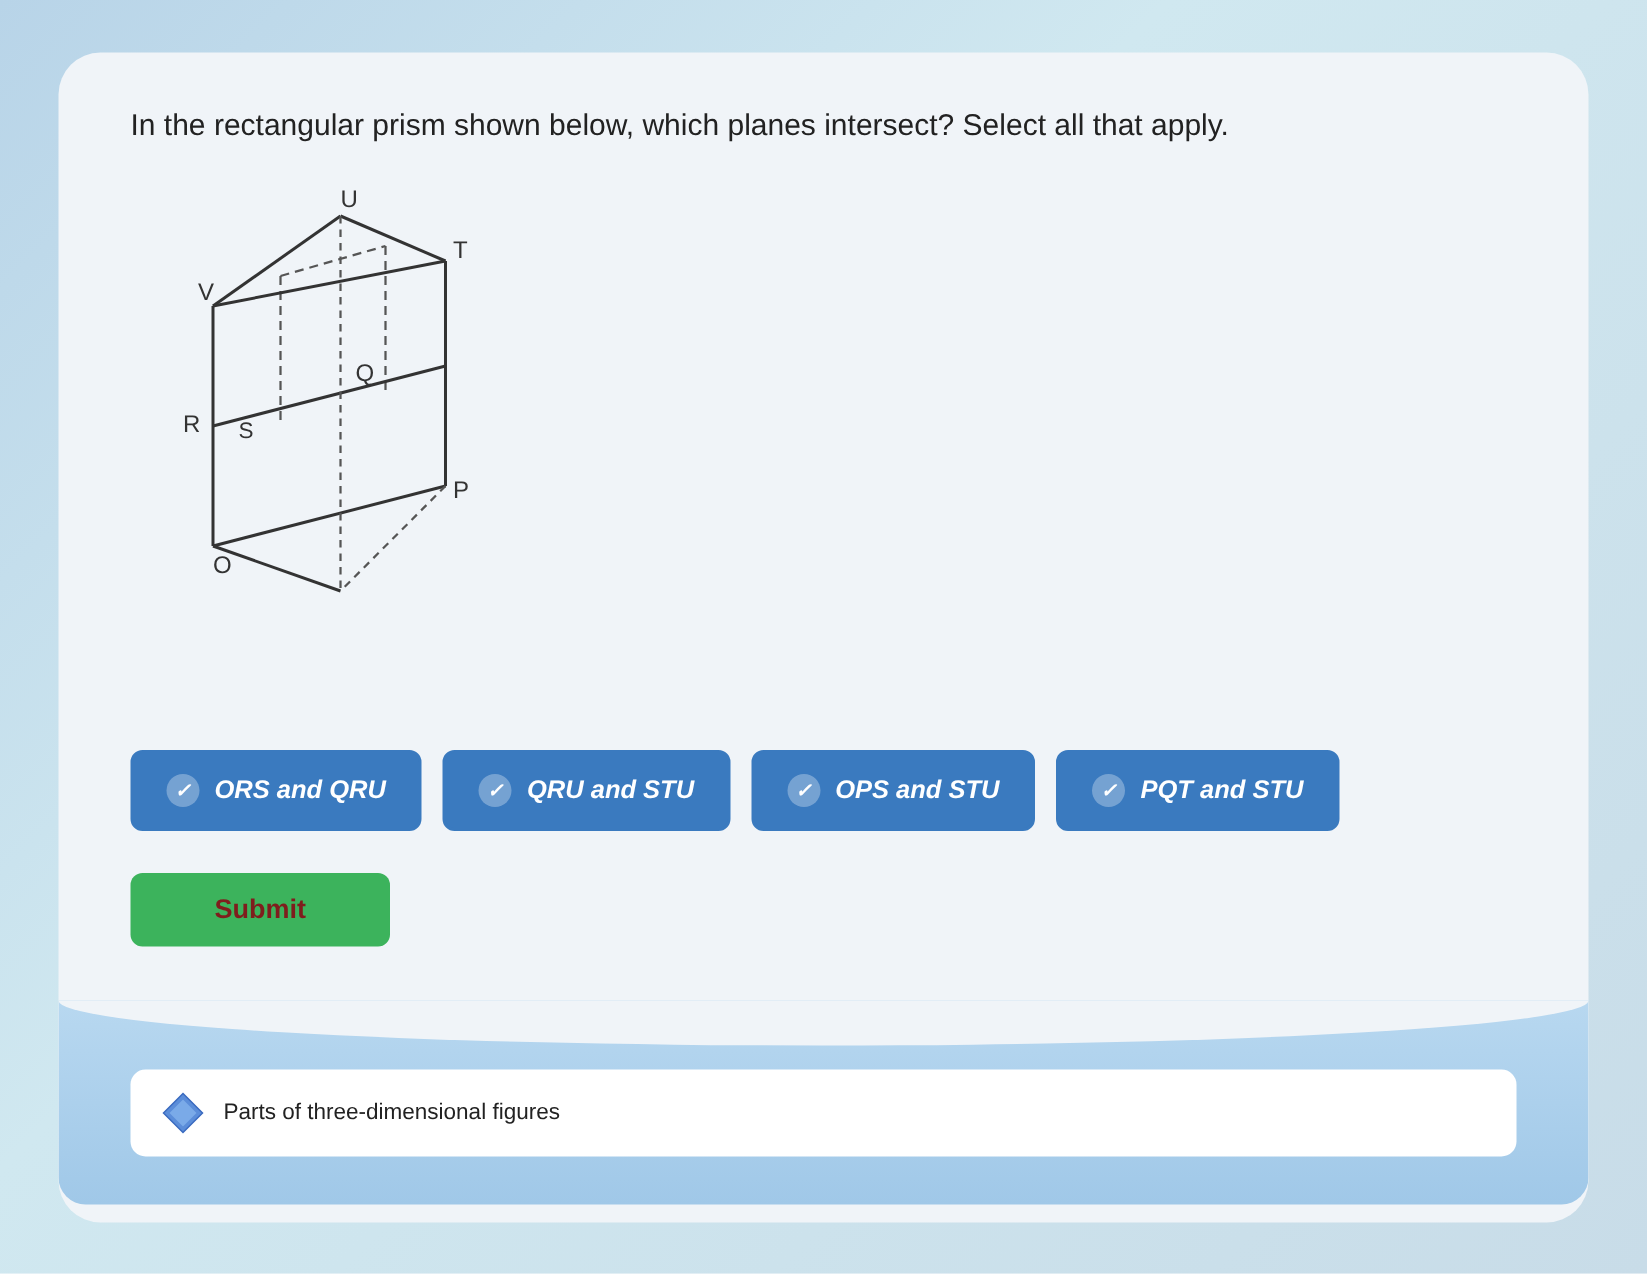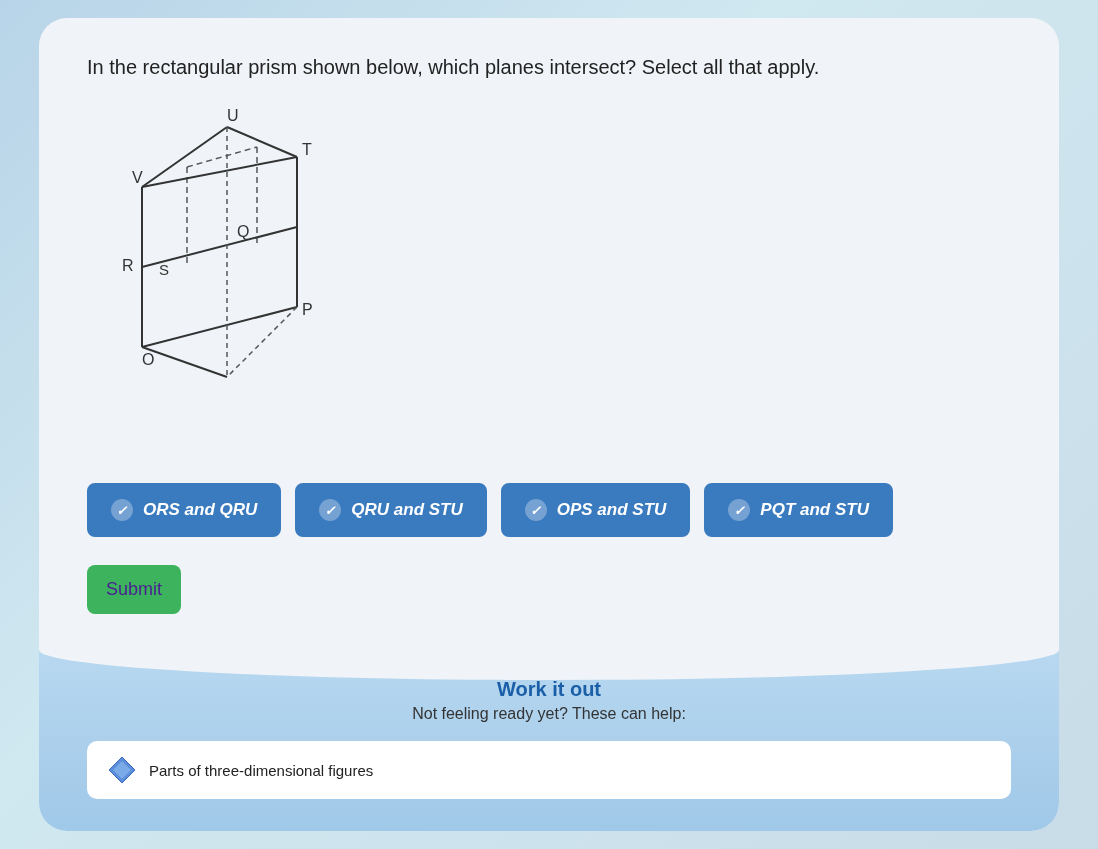--- a/index.html
+++ b/index.html
@@ -93,26 +93,26 @@
       font-weight: bold;
       flex-shrink: 0;
     }
 
     .answer-btn.selected .check-icon {
       background: rgba(255,255,255,0.3);
     }
 
     .submit-btn {
       background: #3cb35c;
-      color: #4c1d95;
+      color: #7f1d1d;
       border: none;
       border-radius: 8px;
-      padding: 14px 19px;
+      padding: 14px 56px;
       font-size: 18px;
-      font-weight: 400;
+      font-weight: 700;
       cursor: pointer;
       margin-bottom: 36px;
     }
 
     
     .bottom-section {
       position: relative;
       margin: 0 -48px;
       padding-bottom: 0;
     }
@@ -241,24 +241,20 @@
       <span class="check-icon">✓</span>
       <span>PQT and STU</span>
     </button>
   </div>
 
   <button class="submit-btn">Submit</button>
 
   
   <div class="bottom-section">
     <div class="wave-bg">
-      <div class="work-it-out">
-        <div class="work-it-out-title">Work it out</div>
-        <div class="work-it-out-subtitle">Not feeling ready yet? These can help:</div>
-      </div>
       <div class="help-links">
         <div class="help-link">
           <svg class="diamond-icon" viewBox="0 0 30 30" xmlns="http://www.w3.org/2000/svg">
             <polygon points="15,2 28,15 15,28 2,15" fill="#5b8dd9" stroke="#3a6abf" stroke-width="1"></polygon>
             <polygon points="15,6 24,15 15,24 6,15" fill="#7aaae8"></polygon>
           </svg>
           <span>Parts of three-dimensional figures</span>
         </div>
       </div>
     </div>

